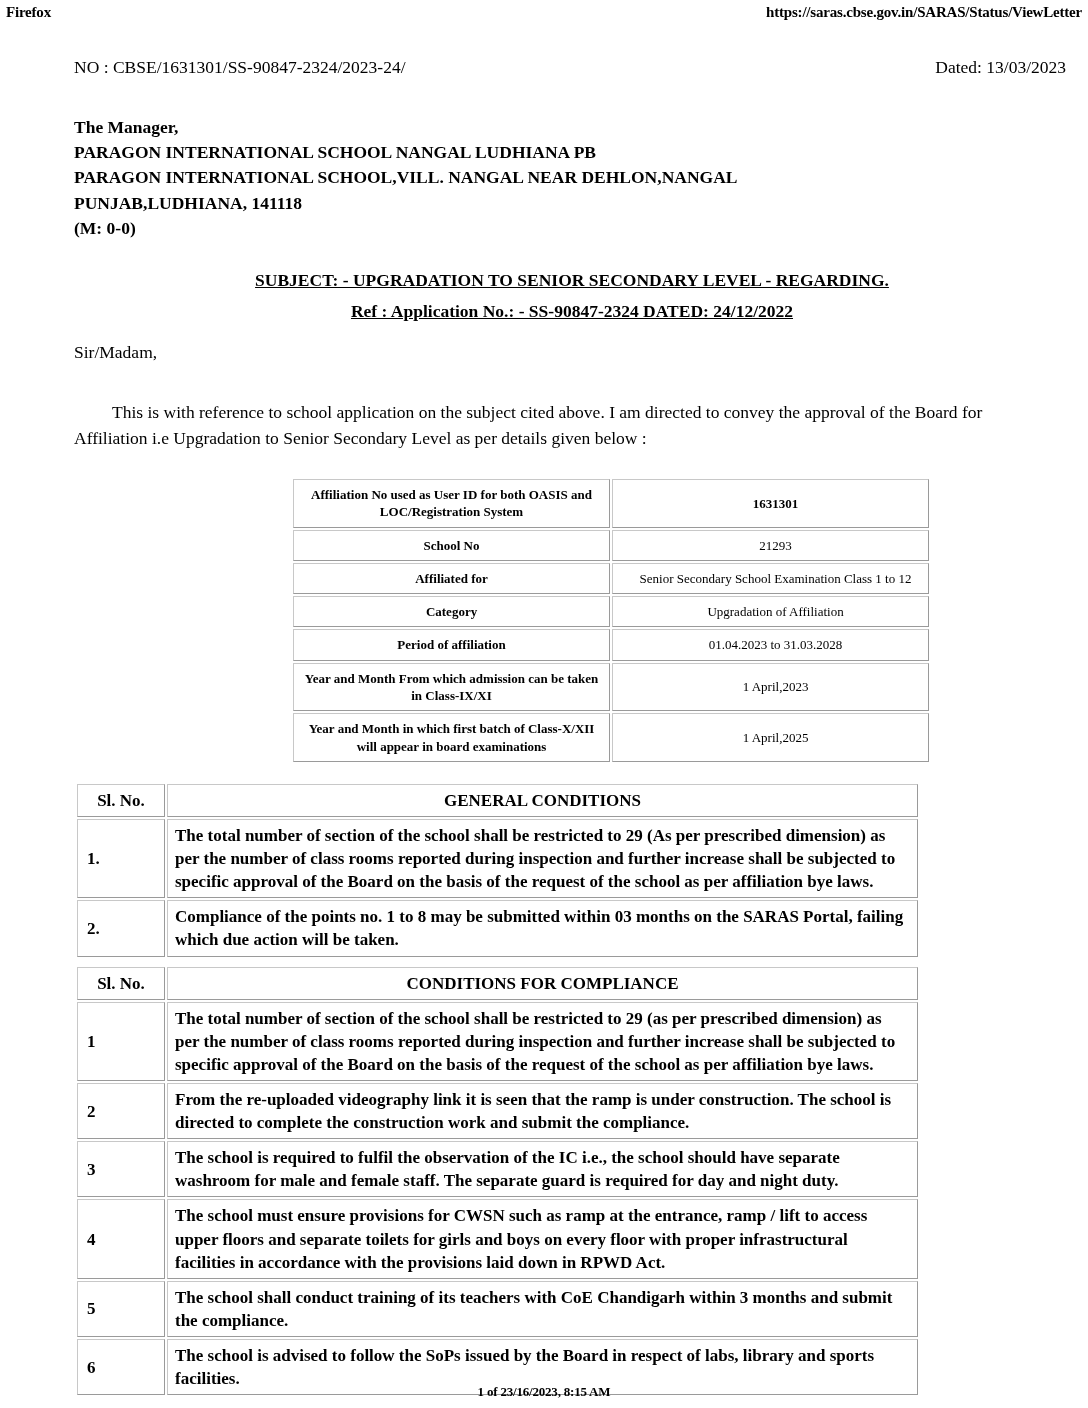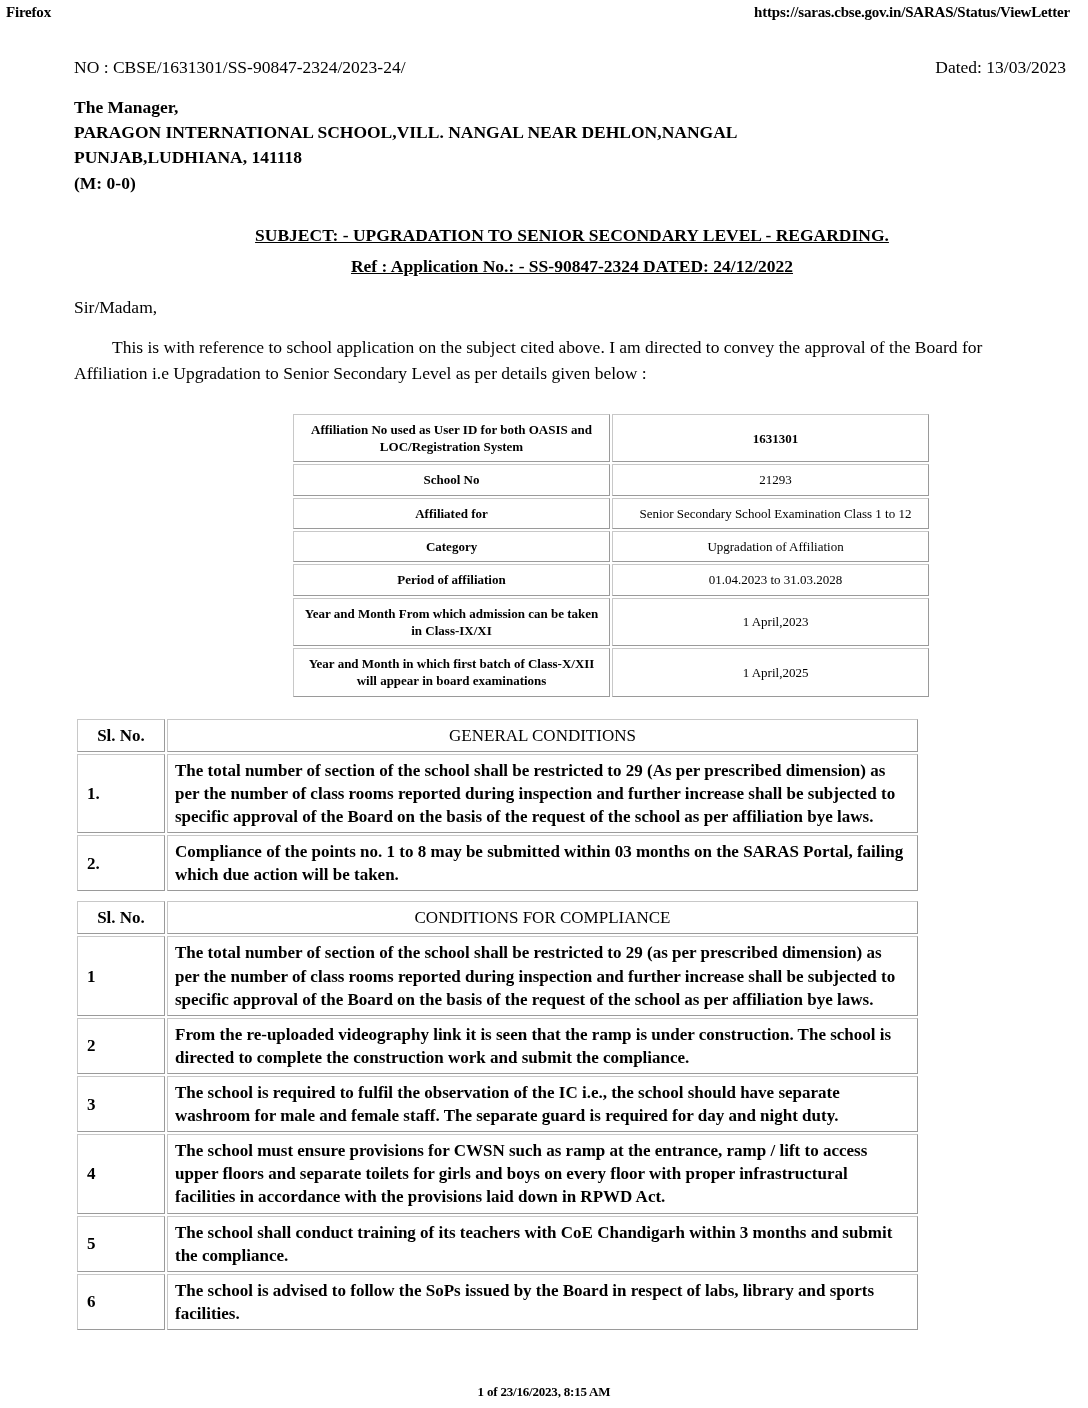--- a/index.html
+++ b/index.html
@@ -10,21 +10,21 @@
     background: #ffffff;
     font-family: "Liberation Serif", serif;
     color: #000000;
     position: relative;
     overflow: hidden;
   }
 
   
   .print-header {
     position: absolute;
-    top: 4px; left: 0; right: 12px;
+    top: 4px; left: 0; right: 0;
     height: 24px;
     display: flex;
     align-items: flex-start;
     justify-content: space-between;
     padding: 0 6px;
     font-size: 15px;
     font-weight: bold;
     letter-spacing: -0.2px;
   }
   .print-footer {
@@ -49,21 +49,21 @@
     padding: 0 18px 0 74px;
     font-size: 17.5px;
     line-height: 1.32;
   }
 
   .ref-line {
     display: flex;
     justify-content: space-between;
     align-items: baseline;
     font-size: 17.5px;
-    margin-bottom: 16px;
+    margin-bottom: 36px;
     gap: 28px;
   }
   .ref-no { white-space: nowrap; }
   .ref-date { white-space: nowrap; padding-right: 4px; }
 
   .addressee {
     font-weight: bold;
     font-size: 17.5px;
     line-height: 1.44;
     margin-bottom: 28px;
@@ -82,21 +82,21 @@
     margin-bottom: 8px;
   }
   .refapp {
     font-weight: bold;
     font-size: 17.5px;
     text-decoration: underline;
     display: inline-block;
   }
   .subject-line2 { text-align: center; }
 
-  .salutation { margin-top: 10px; margin-bottom: 16px; }
+  .salutation { margin-top: 10px; margin-bottom: 36px; }
 
   .intro {
     text-indent: 38px;
     text-align: left;
     margin: 0 0 26px 0;
     max-width: 918px;
     line-height: 1.45;
   }
 
   
@@ -142,21 +142,21 @@
     font-weight: bold;
     text-align: left;
   }
   table.cond th.hdr-sl {
     width: 88px;
     text-align: center;
     font-weight: bold;
   }
   table.cond th.hdr-title {
     text-align: center;
-    font-weight: normal;
+    font-weight: bold;
   }
   table.cond td.sl {
     width: 88px;
     text-align: left;
     padding-left: 9px;
     vertical-align: middle;
   }
   table.cond td.txt { text-align: left; }
   .cond-gap { height: 6px; }
 </style>
@@ -170,20 +170,21 @@
 
 <div class="page">
 
   <div class="ref-line">
     <span class="ref-no">NO : CBSE/1631301/SS-90847-2324/2023-24/</span>
     <span class="ref-date">Dated: 13/03/2023</span>
   </div>
 
   <div class="addressee">
     <div>The Manager,</div>
+    <div>PARAGON INTERNATIONAL SCHOOL NANGAL LUDHIANA PB</div>
     <div>PARAGON INTERNATIONAL SCHOOL,VILL. NANGAL NEAR DEHLON,NANGAL</div>
     <div>PUNJAB,LUDHIANA, 141118</div>
     <div>(M: 0-0)</div>
   </div>
 
   <div class="subject-block">
     <div><span class="subject">SUBJECT: - UPGRADATION TO SENIOR SECONDARY LEVEL - REGARDING.</span></div>
     <div class="subject-line2"><span class="refapp">Ref : Application No.: - SS-90847-2324 DATED: 24/12/2022</span></div>
   </div>
 

